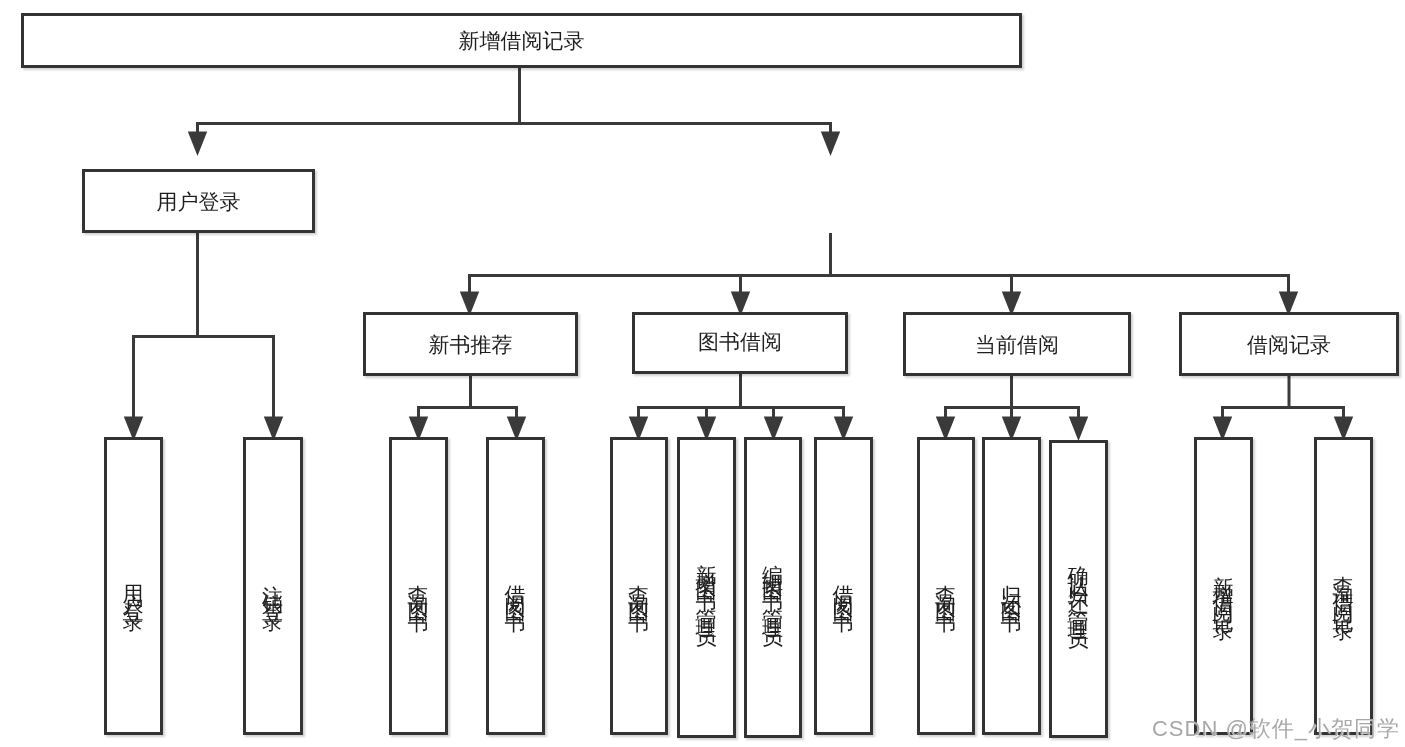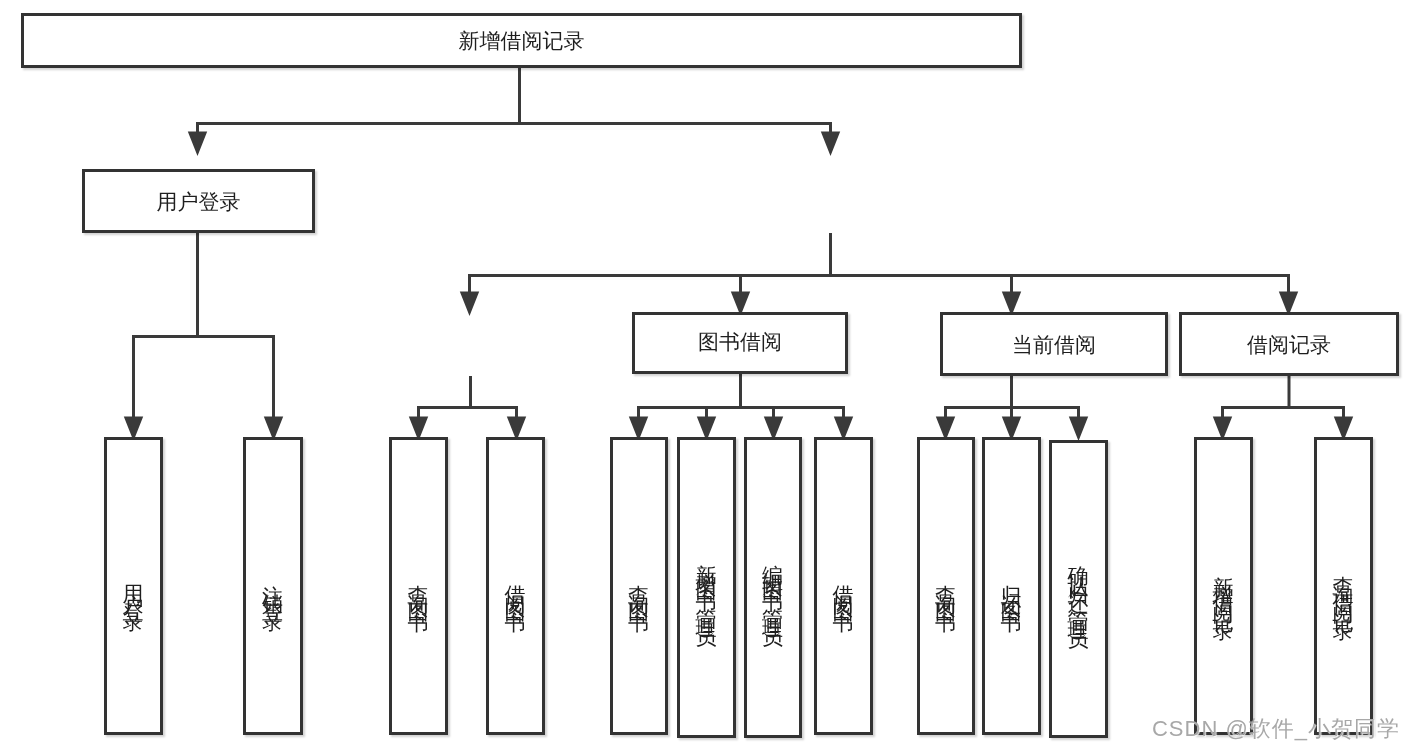--- a/index.html
+++ b/index.html
@@ -119,24 +119,27 @@
   </svg>
 
   <div class="box" style="left:21px;top:13px;width:1001px;height:55px;">
     <span>新增借阅记录</span>
   </div>
 
   <div class="box" style="left:82px;top:169px;width:233px;height:64px;">
     <span>用户登录</span>
   </div>
 
+  <div class="box" style="left:363px;top:312px;width:215px;height:64px;">
+    <span>新书推荐</span>
+  </div>
   <div class="box" style="left:632px;top:312px;width:216px;height:62px;font-family:Liberation Mono, monospace;">
     <span>图书借阅</span>
   </div>
-  <div class="box" style="left:903px;top:312px;width:228px;height:64px;margin-left:37px;">
+  <div class="box" style="left:903px;top:312px;width:228px;height:64px;">
     <span>当前借阅</span>
   </div>
   <div class="box" style="left:1179px;top:312px;width:220px;height:64px;align-items:center;">
     <span>借阅记录</span>
   </div>
 
   <div class="box leaf" style="left:104px;top:437px;width:59px;height:298px;">
     <span>用户登录</span>
   </div>
   <div class="box leaf" style="left:243px;top:437px;width:60px;height:298px;">

